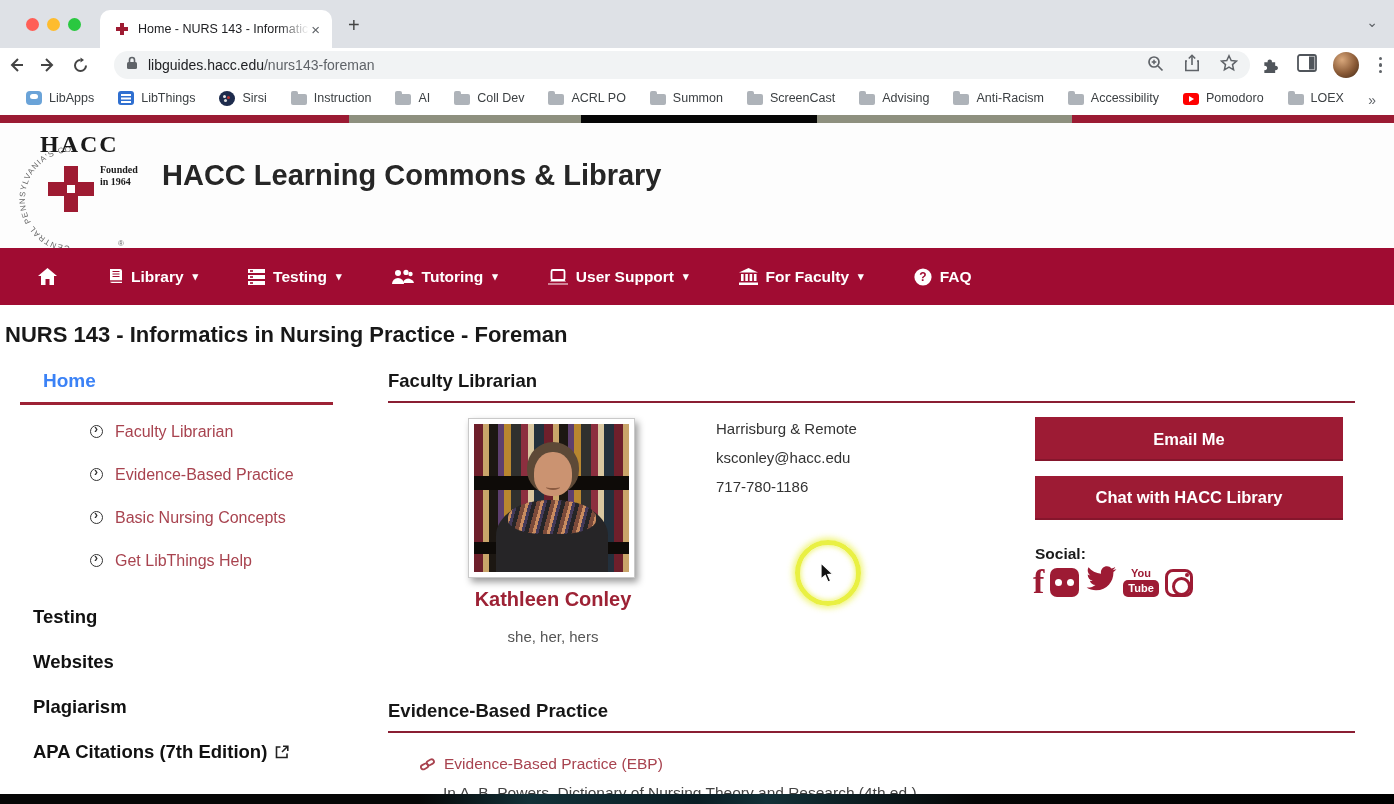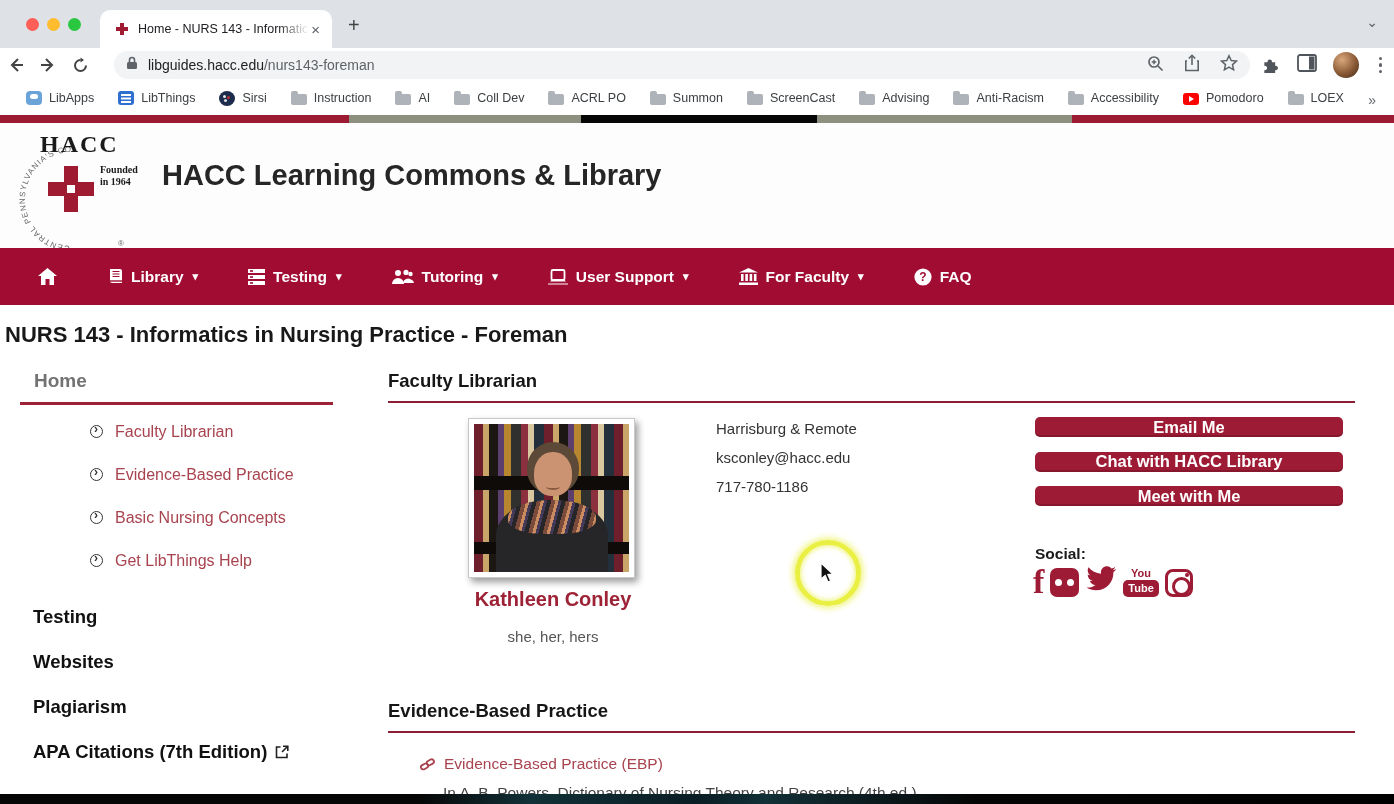--- a/index.html
+++ b/index.html
@@ -83,21 +83,21 @@
   .navbar { position:absolute; left:0; top:248px; width:100%; height:57px; background:#a00c32;
             display:flex; align-items:center; gap:50px; padding-left:38px; }
   .nav-item { display:flex; align-items:center; gap:8px; color:#fff; font-weight:bold; font-size:15.5px; }
   .nav-item svg { display:block; }
   .caret { font-size:11px; margin-left:1px; }
 
   
   .page-title { position:absolute; left:5px; top:322px; font-size:22px; font-weight:bold; color:#181818; }
 
   .sidebar { position:absolute; left:20px; top:370px; width:313px; }
-  .sb-home { font-size:19px; font-weight:bold; color:#737373; margin-left:14px; }
+  .sb-home { font-size:19px; font-weight:bold; color:#3b82f6; margin-left:23px; }
   .sb-rule { margin-top:10px; height:2.5px; background:#9d2235; }
   .sb-sub { margin-top:18px; }
   .sb-subitem { display:flex; align-items:center; gap:12px; margin:0 0 25px 70px; }
   .sb-bullet { width:13px; height:13px; border:1.6px solid #333; border-radius:50%; position:relative; flex:0 0 13px; }
   .sb-bullet::after { content:"›"; position:absolute; left:3px; top:-4.5px; font-size:12px; color:#333; font-weight:bold; }
   .sb-sublabel { font-size:16px; color:#a8434f; }
   .sb-pages { margin-top:36px; }
   .sb-page { font-size:18.5px; font-weight:bold; color:#111; margin:0 0 23px 13px; }
   .sb-ext { display:flex; align-items:center; gap:8px; }
 
@@ -119,21 +119,21 @@
   .photo .smile { position:absolute; top:60px; left:72px; width:14px; height:6px; border-bottom:2px solid #8a5a40; border-radius:50%; }
 
   .profile-name { position:absolute; left:35px; top:218px; width:260px; text-align:center;
                   font-size:20px; font-weight:bold; color:#9d2235; }
   .pronouns { position:absolute; left:35px; top:258px; width:260px; text-align:center; font-size:15px; color:#555; }
 
   .contact { position:absolute; left:328px; top:50px; font-size:15px; color:#333; }
   .contact div { margin-bottom:12px; }
 
   .actions { position:absolute; left:647px; top:47px; width:308px; }
-  .btn { height:20px; background:#9d1b34; border-radius:5px; color:#fff; font-weight:bold; font-size:16.5px;
+  .btn { height:44px; background:#9d1b34; border-radius:0; color:#fff; font-weight:bold; font-size:16.5px;
          display:flex; align-items:center; justify-content:center; margin-bottom:14.5px; box-shadow:inset 0 -2px 0 rgba(0,0,0,.15); }
   .social-label { position:absolute; left:647px; top:175px; font-size:15.5px; font-weight:bold; color:#1a1a1a; }
   .social-row { position:absolute; left:645px; top:196px; display:flex; align-items:flex-end; gap:6px; }
   .soc { color:#9d1b34; }
   .soc-fb { font-size:34px; font-weight:bold; font-family:"Liberation Serif",serif; line-height:.85; }
   .soc-flickr { width:29px; height:29px; background:#9d1b34; border-radius:7px; position:relative; }
   .soc-flickr::after { content:""; position:absolute; left:5px; top:11px; width:7px; height:7px; border-radius:50%; background:#fff; box-shadow:12px 0 0 #fff; }
   .soc-yt { display:flex; flex-direction:column; align-items:center; line-height:1; }
   .soc-yt .yt-top { font-size:11px; font-weight:bold; color:#9d1b34; }
   .soc-yt .yt-bottom { font-size:11px; font-weight:bold; color:#fff; background:#9d1b34; border-radius:5px; padding:3px 5px; margin-top:1px; }
@@ -480,21 +480,20 @@
 
     <div class="contact">
       <div>Harrisburg &amp; Remote</div>
       <div>ksconley@hacc.edu</div>
       <div>717-780-1186</div>
     </div>
 
     <div class="actions">
       <div class="btn">Email Me</div>
       <div class="btn">Chat with HACC Library</div>
-      <div class="btn">Meet with Me</div>
     </div>
     <div class="social-label">Social:</div>
     <div class="social-row">
       <span class="soc soc-fb">f</span>
       <span class="soc-flickr"></span>
       <span>
         <svg width="32" height="27" viewBox="0 0 32 27" fill="#9d1b34">
             <path d="M31 3.2c-1.1.5-2.2.8-3.4 1 1.2-.7 2.2-1.9 2.6-3.2-1.2.7-2.4 1.2-3.8 1.5C25.3 1 23.7.2 22 .2c-3.4 0-6.1 2.7-6.1 6.1 0 .5 0 .9.1 1.4C11 7.4 6.5 5 3.5 1.3c-.5.9-.8 1.9-.8 3 0 2.1 1.1 4 2.7 5.1-1 0-1.9-.3-2.7-.8v.1c0 3 2.1 5.4 4.9 6-.5.1-1 .2-1.6.2-.4 0-.8 0-1.2-.1.8 2.4 3 4.2 5.7 4.2-2.1 1.6-4.7 2.6-7.6 2.6H1.6c2.7 1.7 5.9 2.7 9.4 2.7 11.3 0 17.4-9.3 17.4-17.4v-.8c1.2-.9 2.2-1.9 3-3.1z"></path>
           </svg>
       </span>

